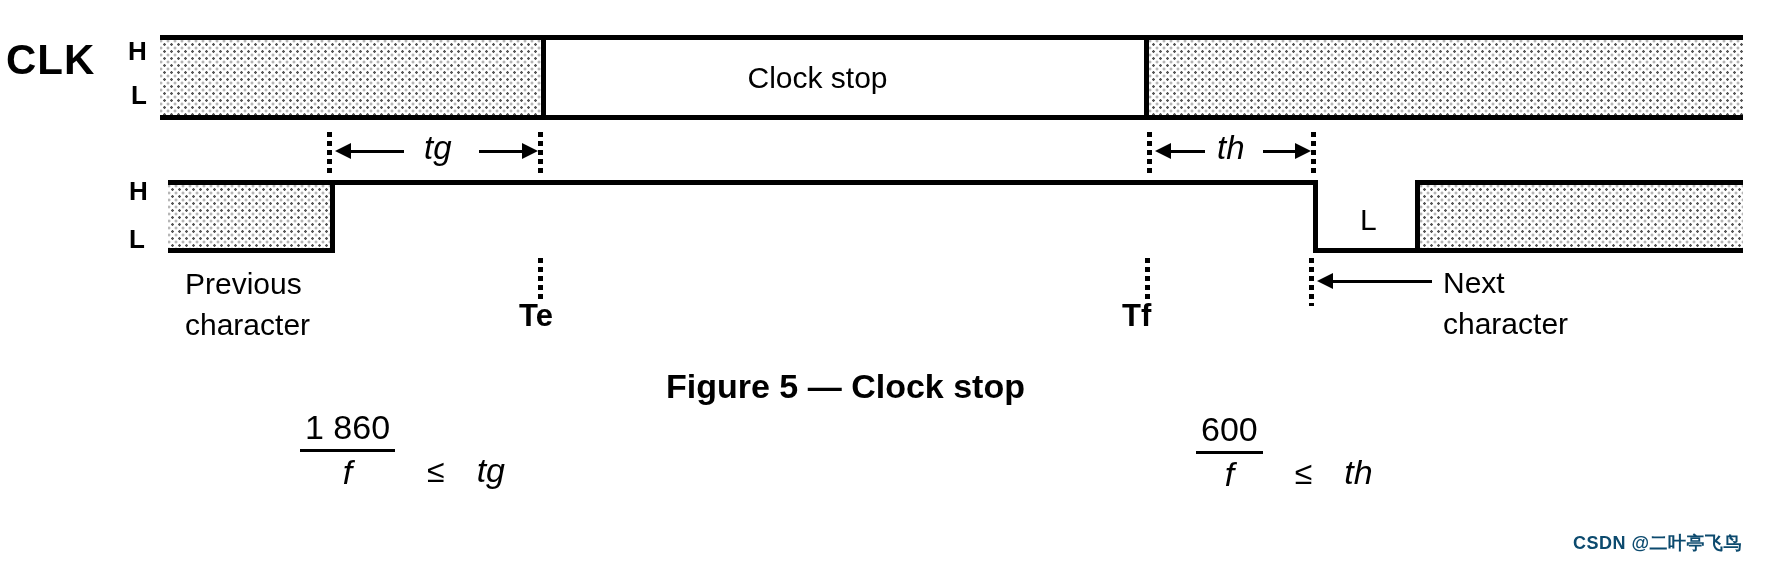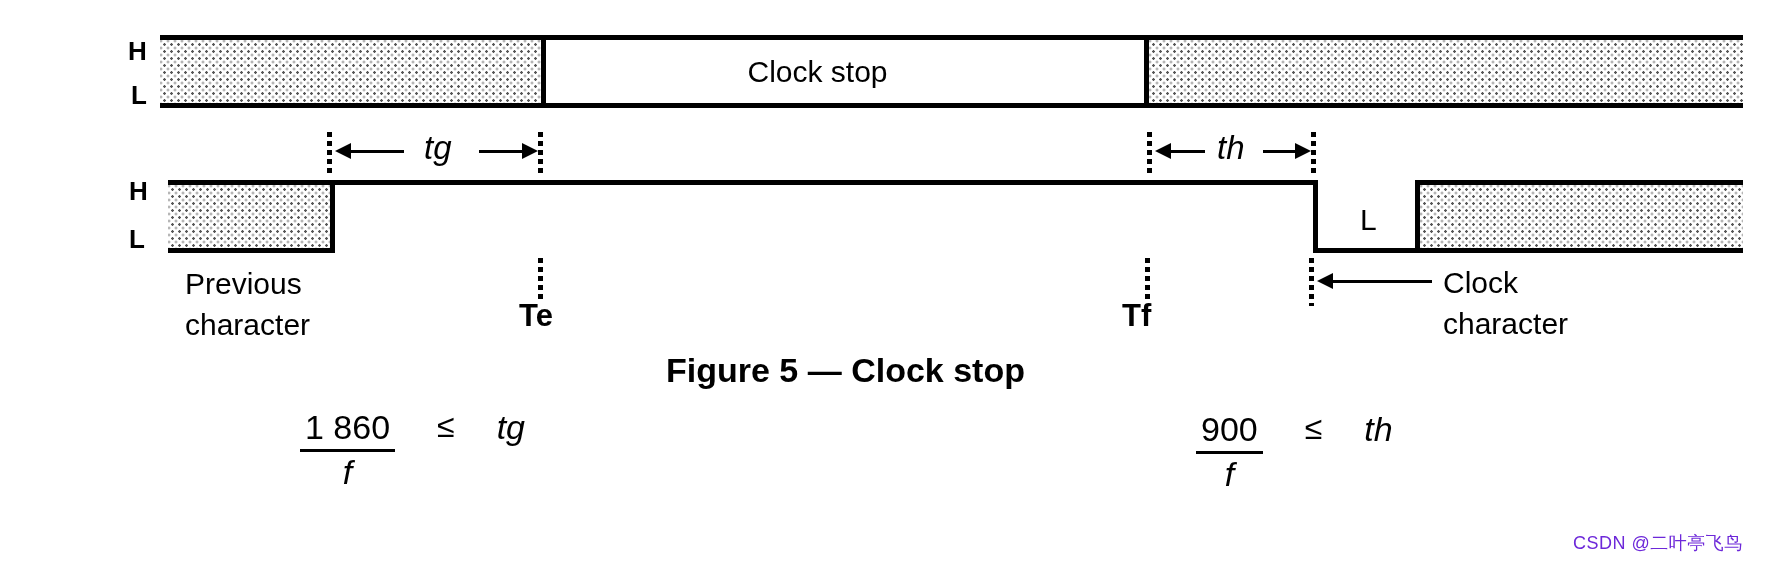--- a/index.html
+++ b/index.html
@@ -34,21 +34,21 @@
   }
 
   
   .aline{position:absolute;height:3px;background:#000;}
   .ah{position:absolute;width:0;height:0;border-top:8px solid transparent;border-bottom:8px solid transparent;}
   .ahl{border-right:16px solid #000;}
   .ahr{border-left:16px solid #000;}
 
   
   .clk-band{
-    position:absolute;left:160px;top:35px;width:1583px;height:73px;
+    position:absolute;left:160px;top:35px;width:1583px;height:85px;
     box-sizing:border-box;border-top:5px solid #000;border-bottom:5px solid #000;
     display:flex;
   }
   .clk-seg1{width:381px;}
   .clk-seg2{
     width:608px;box-sizing:border-box;
     border-left:5px solid #000;border-right:5px solid #000;
     background:#fff;position:relative;
   }
   .clk-seg3{flex:1;}
@@ -69,38 +69,39 @@
     box-sizing:border-box;
     border-top:5px solid #000;border-left:5px solid #000;border-bottom:5px solid #000;
   }
 
   .sig-name{font-size:42px;font-weight:bold;letter-spacing:1px;}
   .hl-label{font-size:26px;font-weight:bold;line-height:1;}
   .note{font-size:30px;line-height:41px;}
   .tvar{font-size:33px;font-style:italic;line-height:1;}
   .tmark{font-size:31px;font-weight:bold;line-height:1;}
 
-  .fig-title{font-size:34px;font-weight:bold;line-height:1;}
+  .fig-title{font-size:34px;font-weight:bold;line-height:1;margin-top:16px;}
 
   .formula{
-    position:absolute;display:flex;align-items:flex-start;gap:42px;font-size:34px;
+    position:absolute;display:flex;align-items:flex-end;gap:32px;font-size:34px;
   }
   .fraction{display:flex;flex-direction:column;align-items:center;}
   .fraction .num{line-height:38px;padding:0 5px 3px;border-bottom:3px solid #000;}
   .fraction .den{line-height:36px;padding-top:2px;font-style:italic;}
   .relop{font-size:32px;}
   .fvar{font-style:italic;}
 
-  .watermark{font-size:18px;color:#6d28d9;letter-spacing:0.5px;}
+  .watermark{font-size:18px;color:#0c4a6e;letter-spacing:0.5px;font-weight:bold;}
 </style>
 </head>
 <body>
 
 <div id="stage">
 
+  <div class="abs sig-name" style="left:6px;top:36px;">CLK</div>
   <div class="abs hl-label" style="left:128px;top:38px;">H</div>
   <div class="abs hl-label" style="left:131px;top:82px;">L</div>
 
   <div class="clk-band">
     <div class="clk-seg1 hatch"></div>
     <div class="clk-seg2">
       <div class="clock-stop-text">Clock stop</div>
     </div>
     <div class="clk-seg3 hatch"></div>
   </div>
@@ -138,38 +139,38 @@
 
   <div class="abs note" style="left:185px;top:263px;">
     <div>Previous</div>
     <div>character</div>
   </div>
 
   <div class="vdots" style="left:1309px;top:258px;height:48px;"></div>
   <div class="ah ahl" style="left:1317px;top:273px;"></div>
   <div class="aline" style="left:1331px;top:280px;width:101px;"></div>
   <div class="abs note" style="left:1443px;top:262px;">
-    <div>Clock</div>
+    <div>Next</div>
     <div>character</div>
   </div>
 
   <div class="abs fig-title" style="left:666px;top:353px;">Figure 5 — Clock stop</div>
 
   <div class="formula" style="left:300px;top:408px;">
     <div class="fraction">
       <div class="num">1 860</div>
       <div class="den">f</div>
     </div>
     <span class="relop">≤</span>
     <span class="fvar">tg</span>
   </div>
 
   <div class="formula" style="left:1196px;top:410px;">
     <div class="fraction">
-      <div class="num">900</div>
+      <div class="num">600</div>
       <div class="den">f</div>
     </div>
     <span class="relop">≤</span>
     <span class="fvar">th</span>
   </div>
 
   <div class="abs watermark" style="left:1573px;top:531px;">CSDN @二叶亭飞鸟</div>
 
 </div>
 

